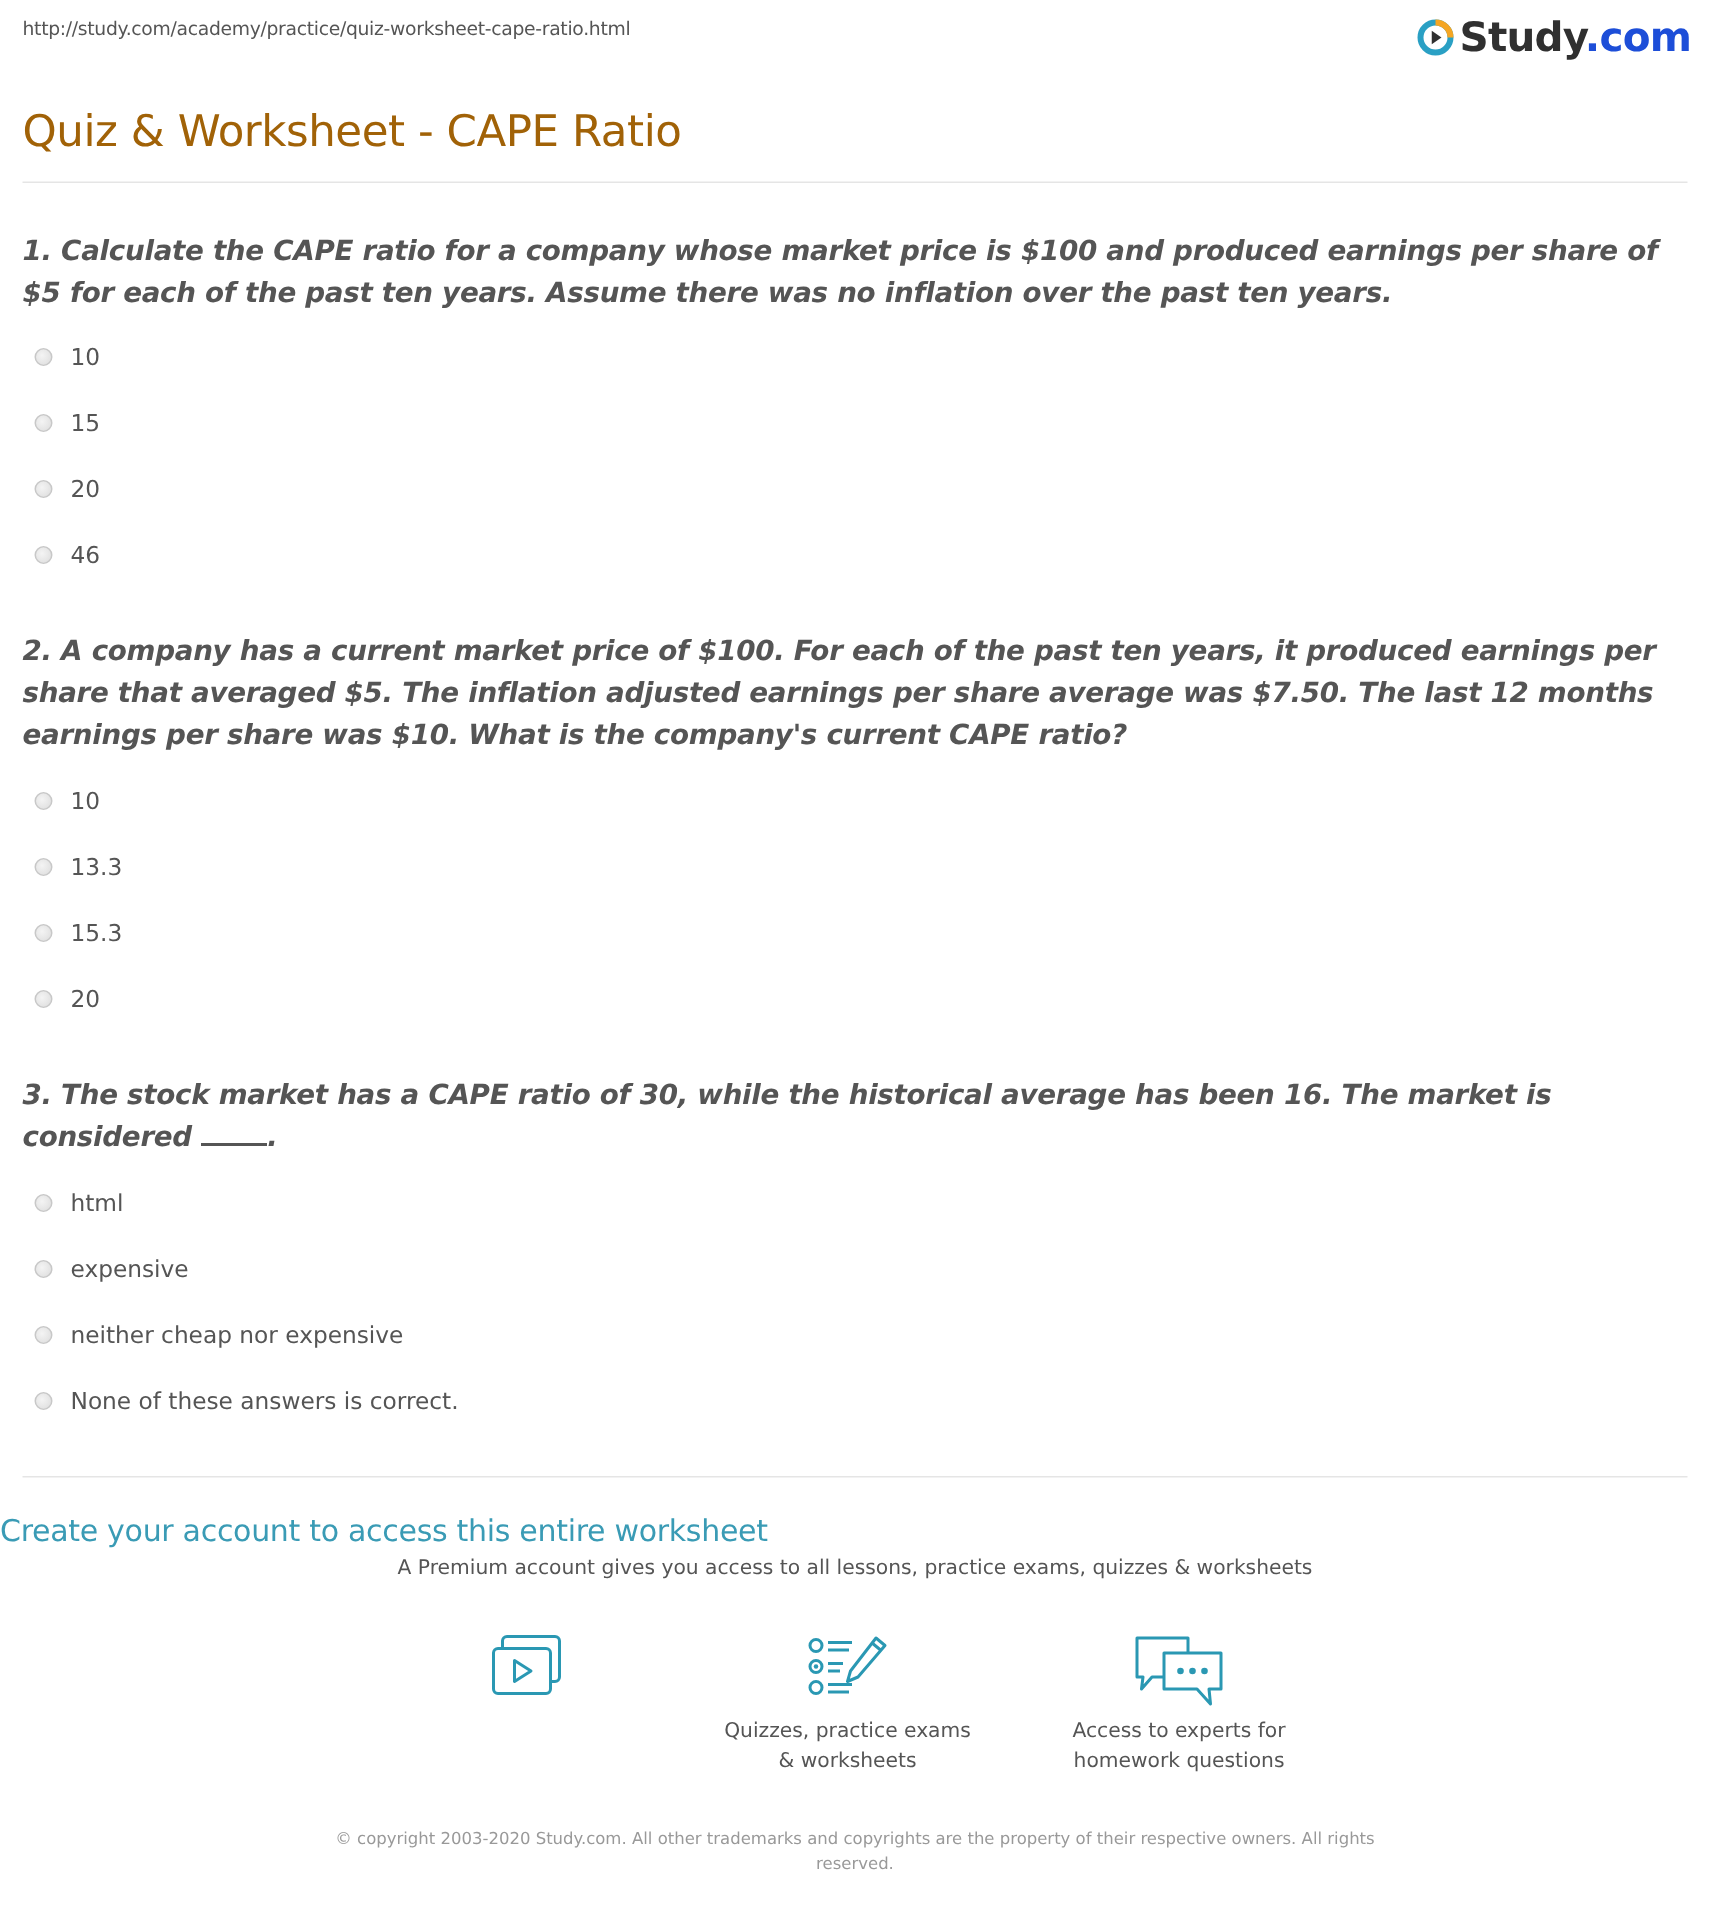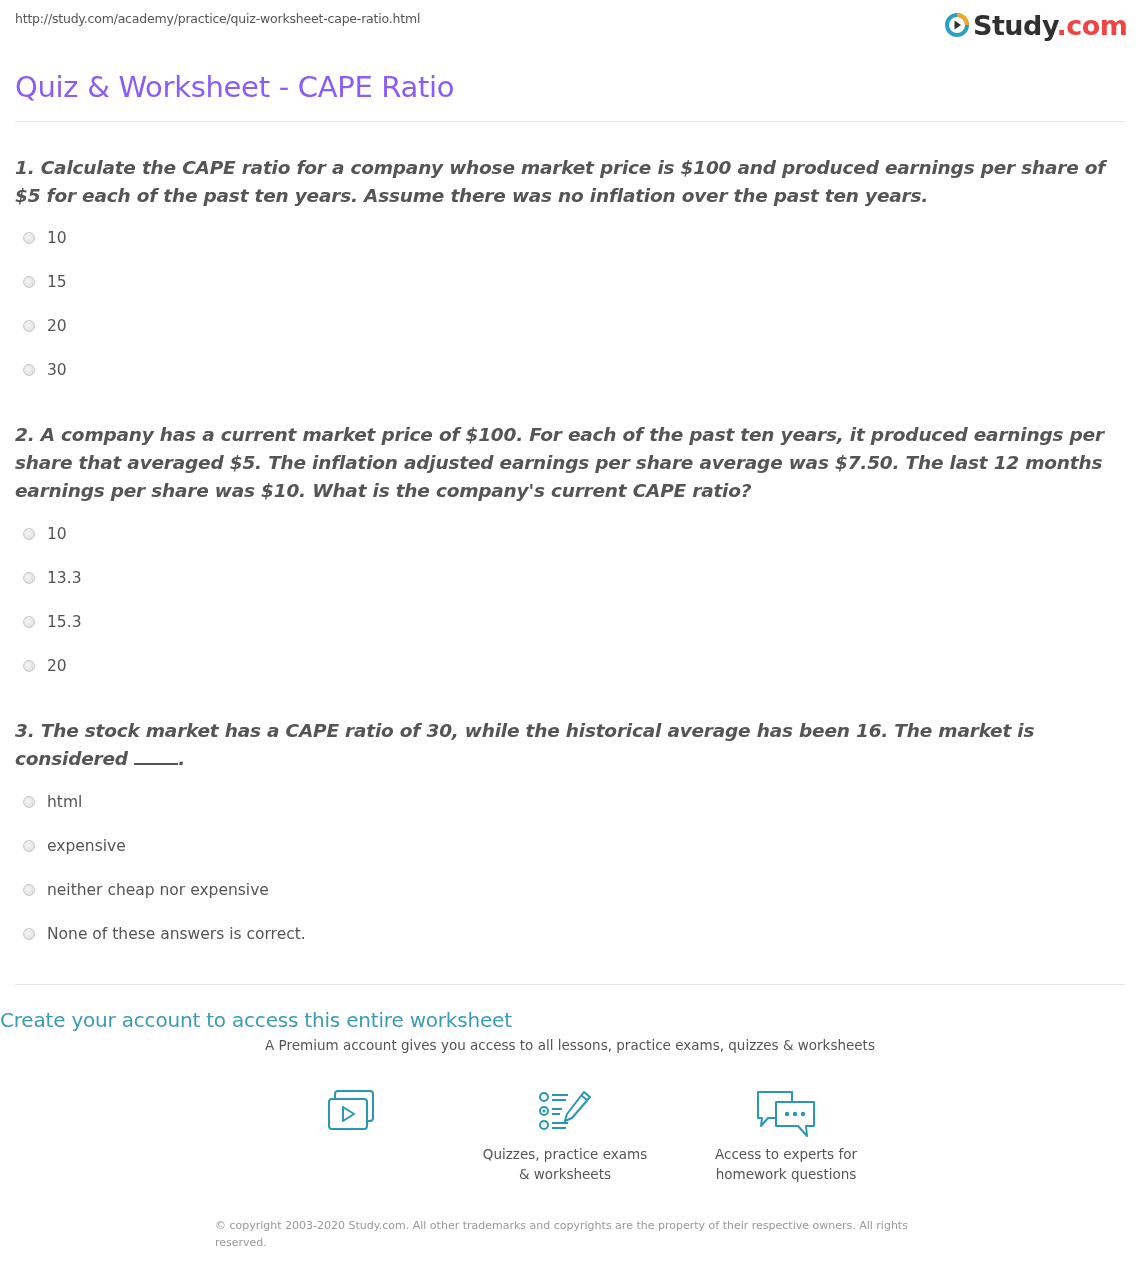--- a/index.html
+++ b/index.html
@@ -12,24 +12,24 @@
   .url {
     position: absolute; left: 15px; top: 11px;
     font-size: 12.5px; color: #555; letter-spacing: -0.2px;
   }
   .logo {
     position: absolute; left: 944px; top: 8px; height: 34px;
     display: flex; align-items: center;
   }
   .logo svg { width: 26px; height: 26px; margin-right: 3px; }
   .logo-text { font-size: 27px; font-weight: bold; color: #303030; letter-spacing: -0.5px; }
-  .logo-dot { color: #ef4444; }
+  .logo-dot { color: #1d4ed8; }
   .title {
     position: absolute; left: 15px; top: 70px;
-    font-size: 29px; color: #8b5cf6; font-weight: normal; letter-spacing: -0.3px;
+    font-size: 29px; color: #a16207; font-weight: normal; letter-spacing: -0.3px;
   }
   .rule { position: absolute; left: 15px; right: 15px; height: 1px; background: #e5e5e5; }
   .question {
     position: absolute; left: 15px; width: 1110px;
     font-size: 18.5px; font-weight: bold; color: #555; line-height: 28px; letter-spacing: -0.2px; font-style: italic;
   }
   .blank { display: inline-block; width: 44px; border-bottom: 2px solid #555; height: 18px; vertical-align: baseline; }
   .answer {
     position: absolute; left: 23px; height: 20px; display: flex; align-items: center;
   }
@@ -44,21 +44,21 @@
     font-size: 20px; color: #3a9bb5; letter-spacing: -0.2px;
   }
   .cta-sub {
     position: absolute; left: 0; width: 1140px; top: 1037px; text-align: center;
     font-size: 13.5px; color: #555;
   }
   .feature { position: absolute; top: 1088px; width: 200px; text-align: center; }
   .feature svg { display: block; margin: 0 auto; }
   .feature-label { margin-top: 10px; font-size: 13.5px; color: #555; line-height: 20px; }
   .copyright {
-    position: absolute; left: 215px; width: 710px; top: 1217px; text-align: left;
+    position: absolute; left: 215px; width: 710px; top: 1217px; text-align: center;
     font-size: 11px; color: #999; line-height: 17px;
   }
 </style>
 </head>
 <body>
 
 <div class="url">http://study.com/academy/practice/quiz-worksheet-cape-ratio.html</div>
 
 <div class="logo">
   <svg viewBox="0 0 26 26">
@@ -80,21 +80,21 @@
 <div class="answer" style="top:272px">
     <span class="radio"></span>
     <span class="answer-text">15</span>
   </div>
 <div class="answer" style="top:316px">
     <span class="radio"></span>
     <span class="answer-text">20</span>
   </div>
 <div class="answer" style="top:360px">
     <span class="radio"></span>
-    <span class="answer-text">30</span>
+    <span class="answer-text">46</span>
   </div>
 
 <div class="question" style="top:421px">2. A company has a current market price of $100. For each of the past ten years, it produced earnings per share that averaged $5. The inflation adjusted earnings per share average was $7.50. The last 12 months earnings per share was $10. What is the company's current CAPE ratio?</div>
 <div class="answer" style="top:524px">
     <span class="radio"></span>
     <span class="answer-text">10</span>
   </div>
 <div class="answer" style="top:568px">
     <span class="radio"></span>
     <span class="answer-text">13.3</span>

